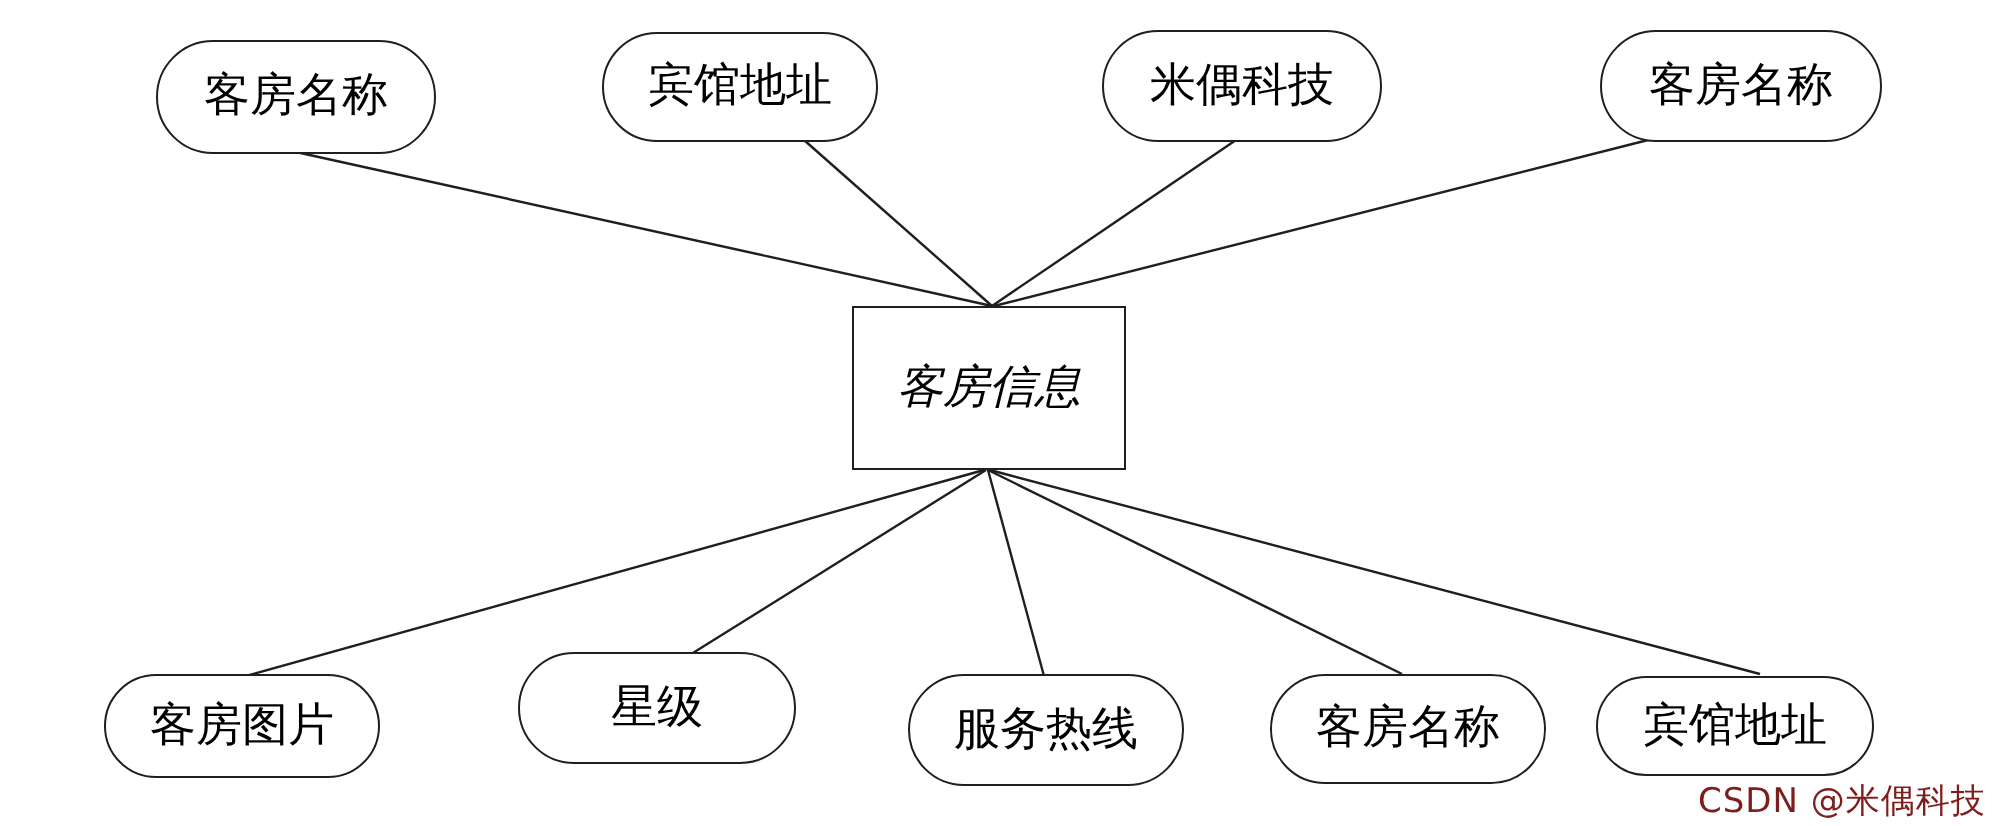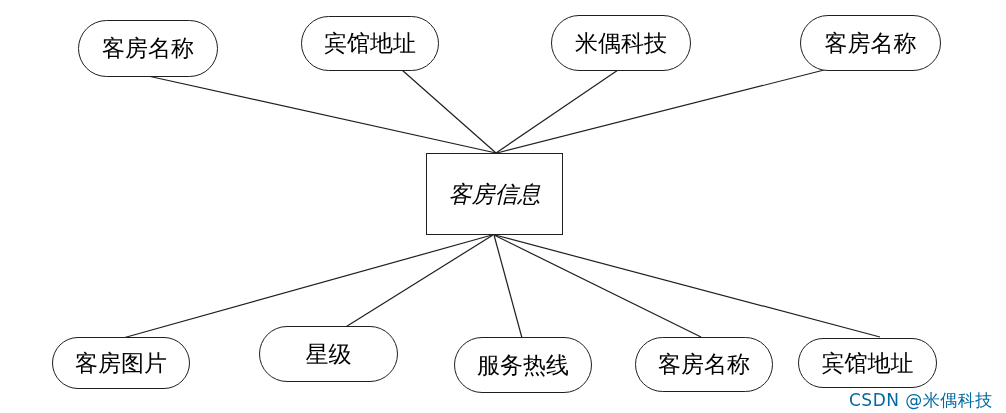--- a/index.html
+++ b/index.html
@@ -43,21 +43,21 @@
   .rect {
     border-radius: 0;
     font-style: italic;
   }
   .watermark {
     position: absolute;
     left: 849px;
     top: 389px;
     font-size: 17px;
     letter-spacing: 0.5px;
-    color: #0369a1;
+    color: #7f1d1d;
     z-index: 3;
     white-space: nowrap;
   }
 </style>
 </head>
 <body>
 
 <div class="stage">
 
   <svg class="edges" viewBox="0 0 1006 413" xmlns="http://www.w3.org/2000/svg">

